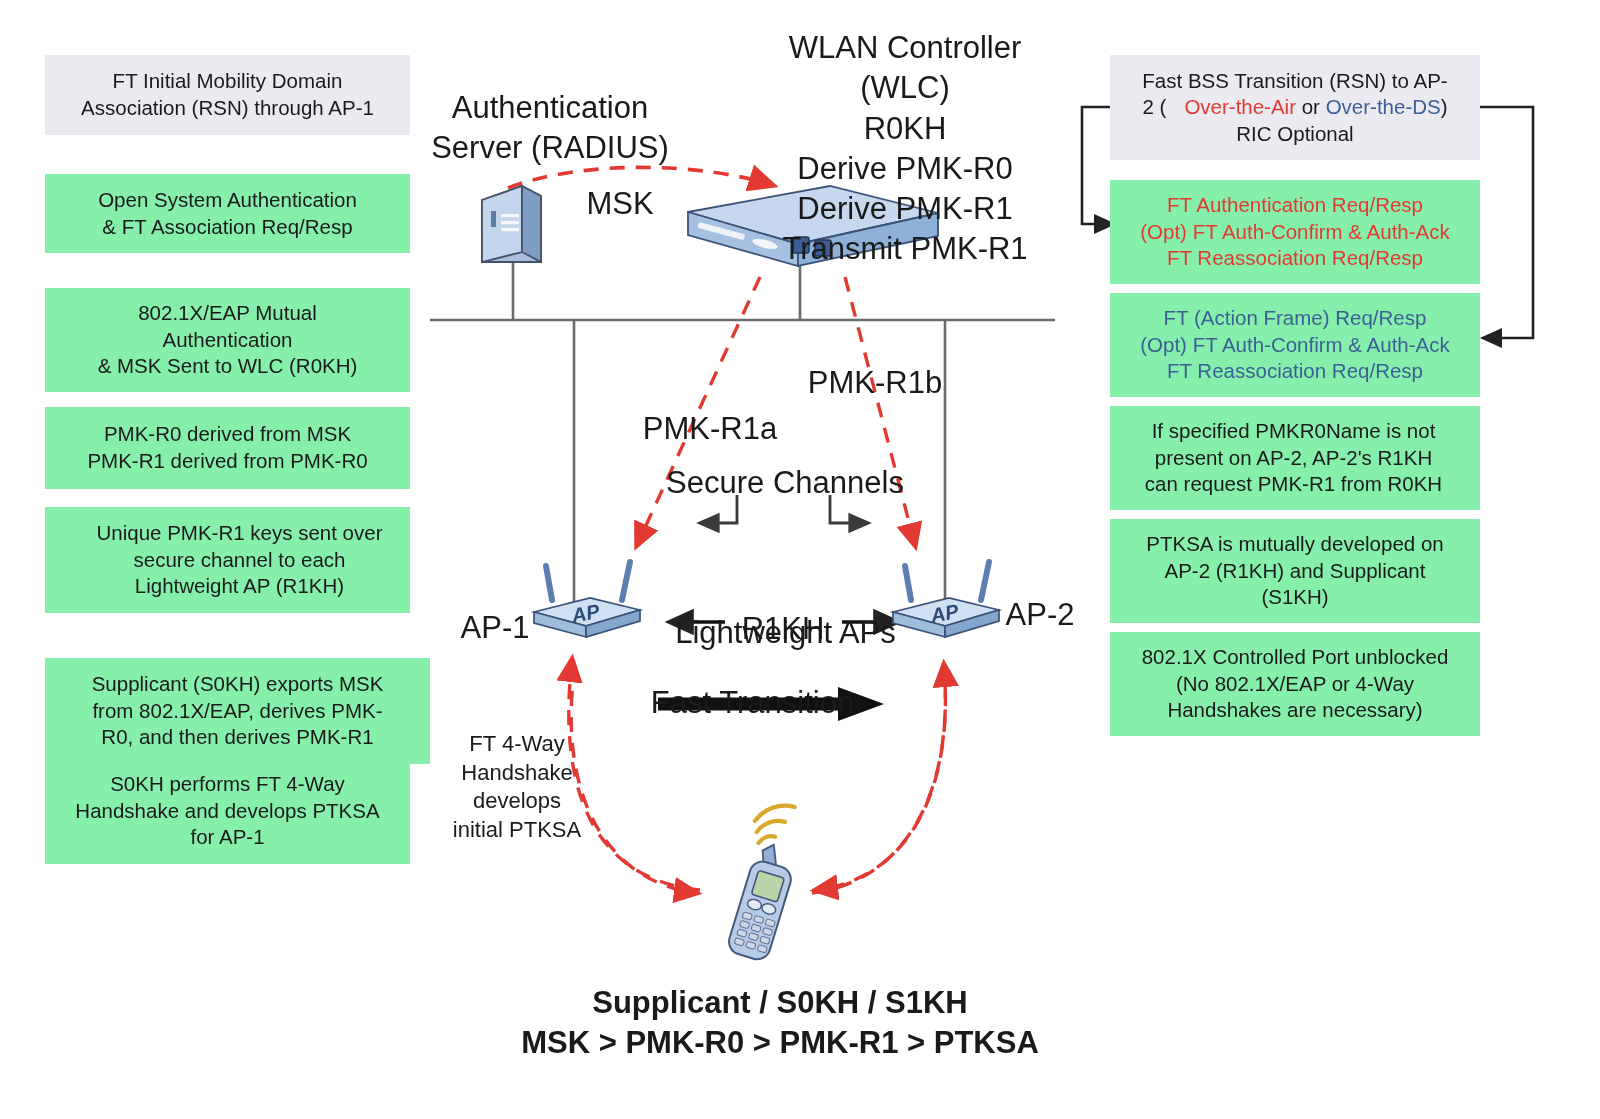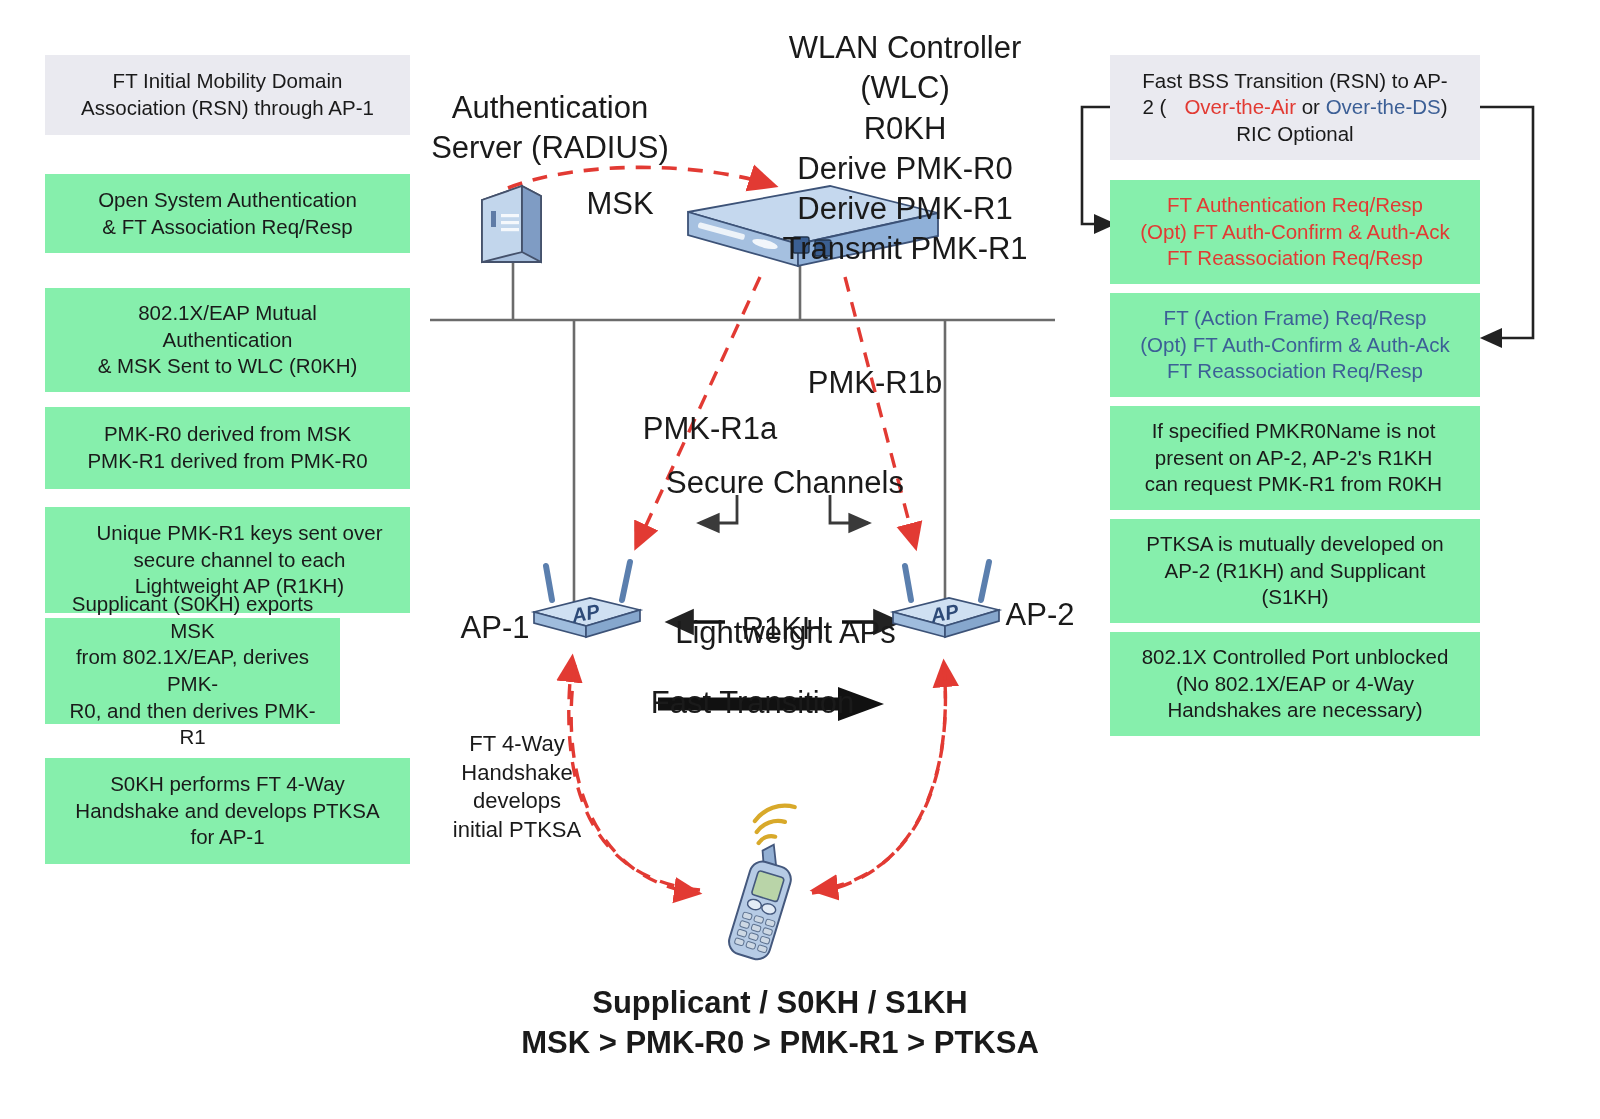--- a/index.html
+++ b/index.html
@@ -163,21 +163,21 @@
   </div>
 <div class="box peach" style="left:45px;top:288px;width:365px;height:104px;">
   <span>802.1X/EAP Mutual<br>Authentication<br>&amp; MSK Sent to WLC (R0KH)</span>
   </div>
 <div class="box peach" style="left:45px;top:407px;width:365px;height:82px;">
   <span>PMK-R0 derived from MSK<br>PMK-R1 derived from PMK-R0</span>
   </div>
 <div class="box peach" style="left:45px;top:507px;width:365px;height:106px;padding-left:36px;">
   <span>Unique PMK-R1 keys sent over<br>secure channel to each<br>Lightweight AP (R1KH)</span>
   </div>
-<div class="box peach" style="left:45px;top:618px;width:295px;height:106px;">
+<div class="box peach" style="left:45px;top:658px;width:385px;height:106px;">
   <span>Supplicant (S0KH) exports MSK<br>from 802.1X/EAP, derives PMK-<br>R0, and then derives PMK-R1</span>
   </div>
 <div class="box peach" style="left:45px;top:758px;width:365px;height:106px;">
   <span>S0KH performs FT 4-Way<br>Handshake and develops PTKSA<br>for AP-1</span>
   </div>
 
 <div class="box lav" style="left:1110px;top:55px;width:370px;height:105px;">
   <span>
     <span>Fast BSS Transition (RSN) to AP-</span><br>
     <span>2 (</span><span class="red">Over-the-Air</span><span> or </span><span class="blue">Over-the-DS</span><span>)</span><br>

